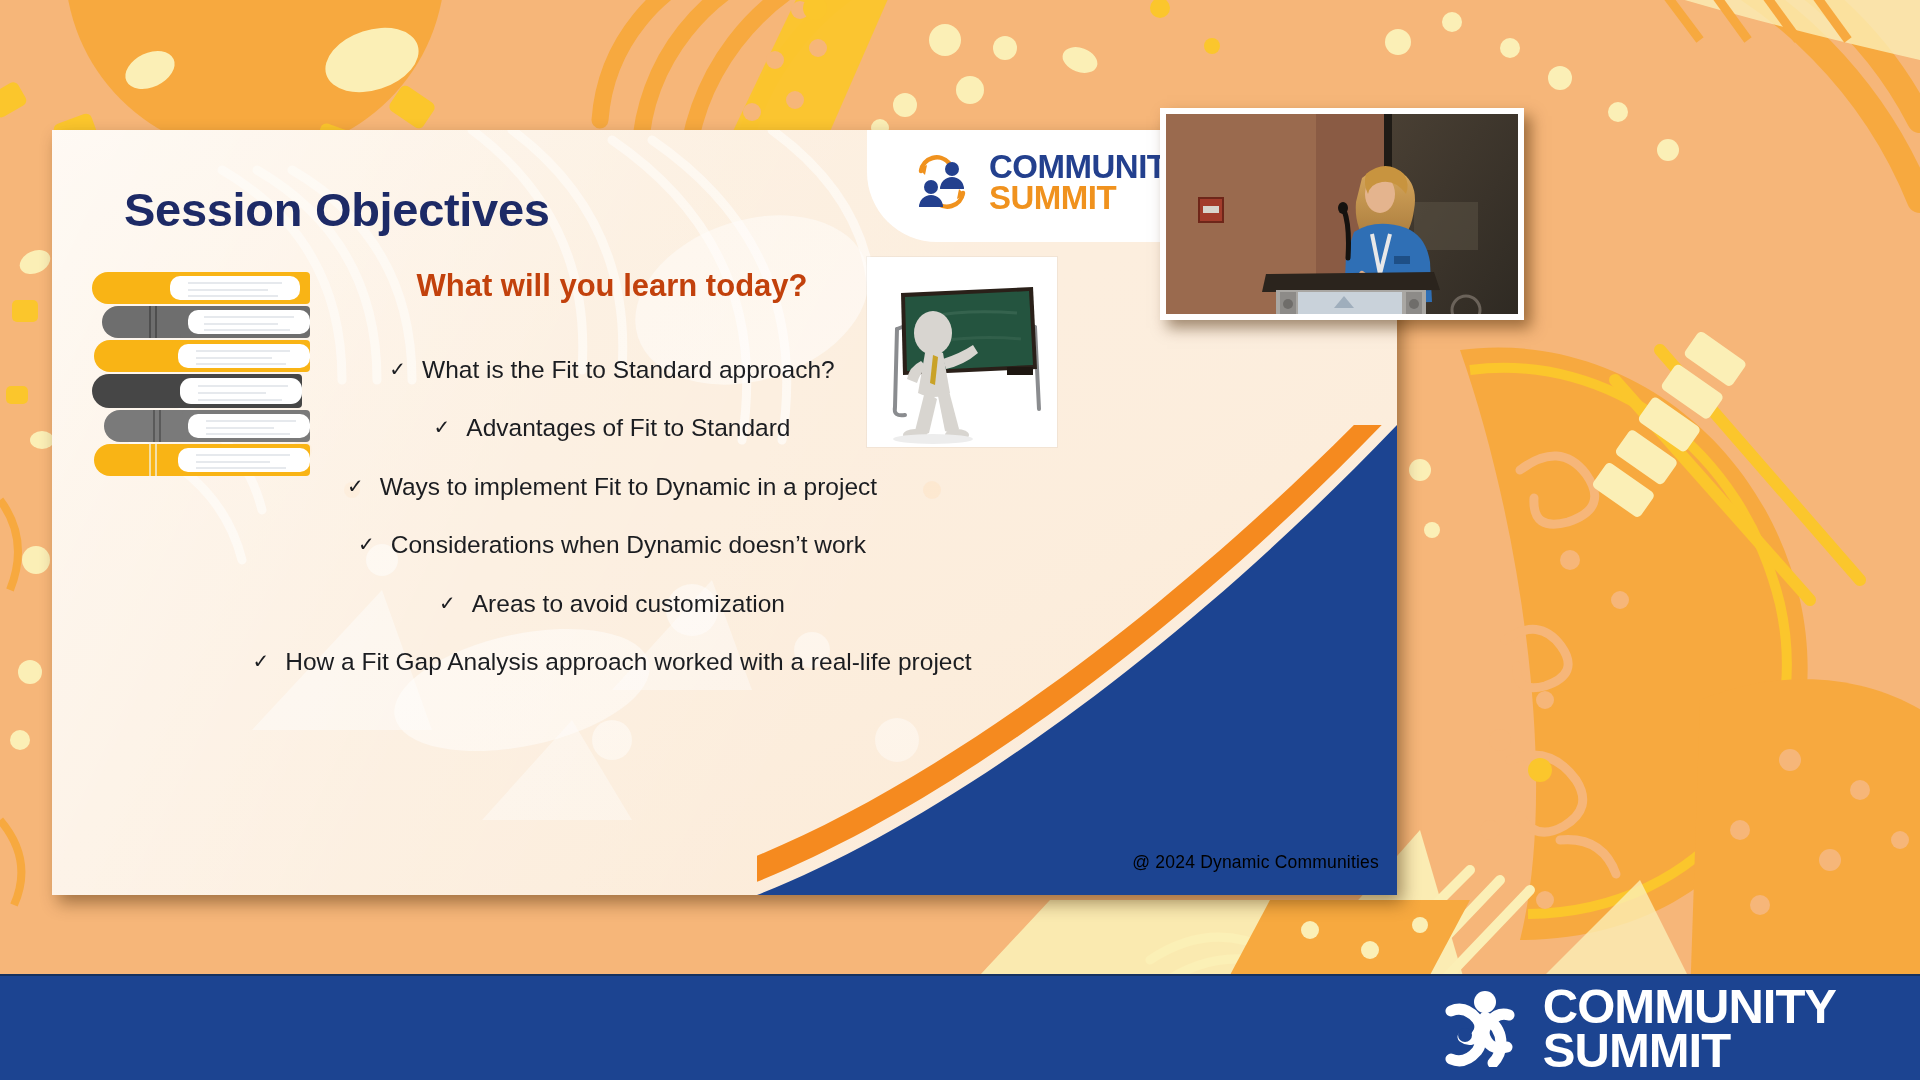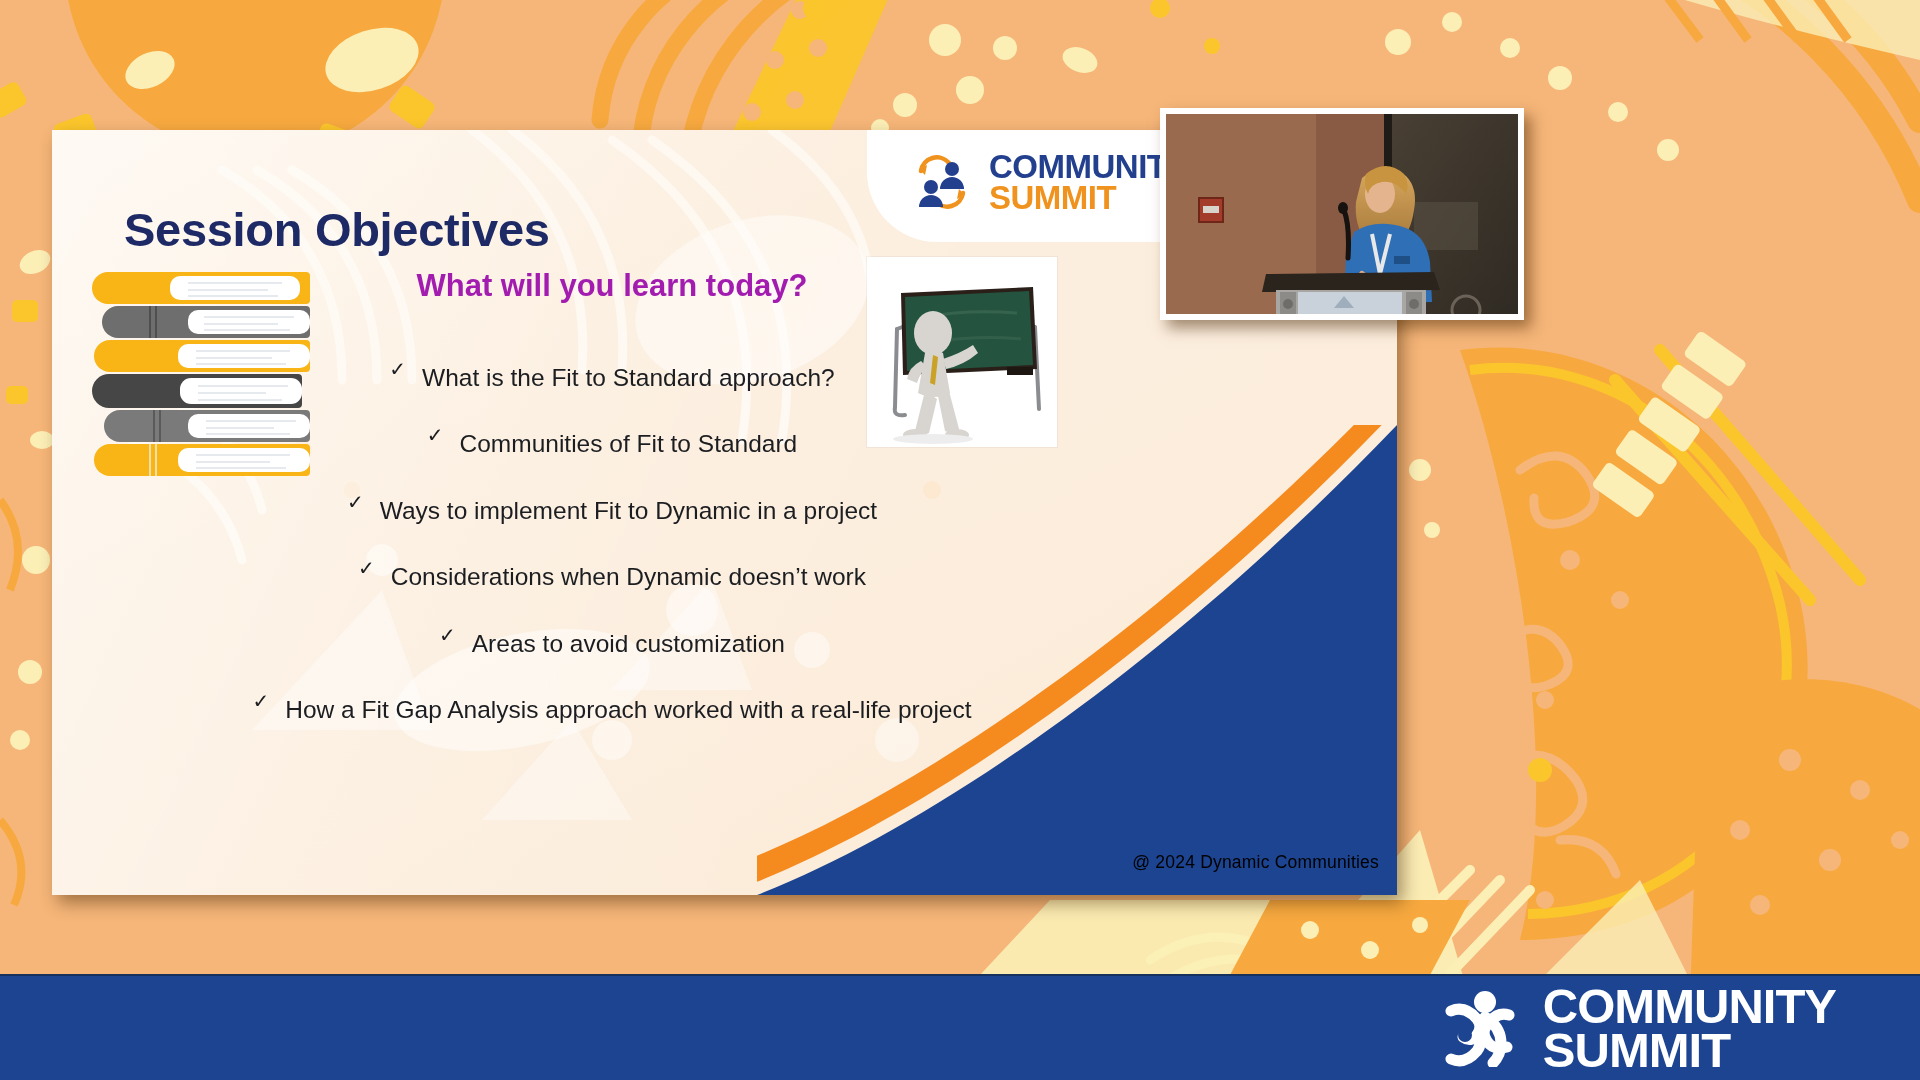--- a/index.html
+++ b/index.html
@@ -34,21 +34,20 @@
 
   
   #swoosh { position:absolute; right:0; bottom:0; width:640px; height:470px; }
 
   
   #slide-title {
     position:absolute; left:72px; top:52px;
     font-size:47px; font-weight:bold; color:#1D2A66;
     letter-spacing:-.3px;
     font-family:"Liberation Sans", sans-serif;
-    margin-top:20px;
   }
 
   
   #logo-pill {
     position:absolute; left:815px; top:-8px;
     width:560px; height:120px;
     background:#fff; border-radius:0 0 0 70px;
     display:flex; align-items:center; padding-left:42px; gap:14px;
   }
   #logo-pill .mark { width:66px; height:62px; flex:0 0 auto; }
@@ -63,29 +62,29 @@
   #chalkboard {
     position:absolute; left:815px; top:127px;
     width:190px; height:190px; background:#fff;
     box-shadow:0 0 0 1px rgba(0,0,0,.04);
   }
   #chalkboard svg { width:100%; height:100%; display:block; }
 
   
   #heading {
     position:absolute; left:220px; top:138px; width:680px;
-    text-align:center; font-size:31px; font-weight:bold; color:#a21caf;
+    text-align:center; font-size:31px; font-weight:bold; color:#c2410c;
   }
   #bullets { position:absolute; left:200px; top:195px; width:720px; }
   .bullet {
     display:flex; justify-content:center; align-items:flex-start;
     gap:16px; margin-top:31px; color:#1B1D21; font-size:24.5px; line-height:1.12;
   }
   .bullet .chk { font-size:20px; line-height:1.35; flex:0 0 auto; }
-  .bullet .txt { text-align:right;margin-top:8px; }
+  .bullet .txt { text-align:right; }
 
   
   #copyright {
     position:absolute; right:18px; bottom:22px;
     color:#000000; font-size:17.5px; letter-spacing:.2px;
   }
 
   
   #webcam {
     position:absolute; left:1160px; top:108px;
@@ -478,21 +477,21 @@
 
   <div id="heading">What will you learn today?</div>
 
   <div id="bullets">
     <div class="bullet">
       <span class="chk">✓</span>
       <span class="txt">What is the Fit to Standard approach?</span>
     </div>
     <div class="bullet">
       <span class="chk">✓</span>
-      <span class="txt">Communities of Fit to Standard</span>
+      <span class="txt">Advantages of Fit to Standard</span>
     </div>
     <div class="bullet">
       <span class="chk">✓</span>
       <span class="txt">Ways to implement Fit to Dynamic in a project</span>
     </div>
     <div class="bullet">
       <span class="chk">✓</span>
       <span class="txt">Considerations when Dynamic doesn’t work</span>
     </div>
     <div class="bullet">

